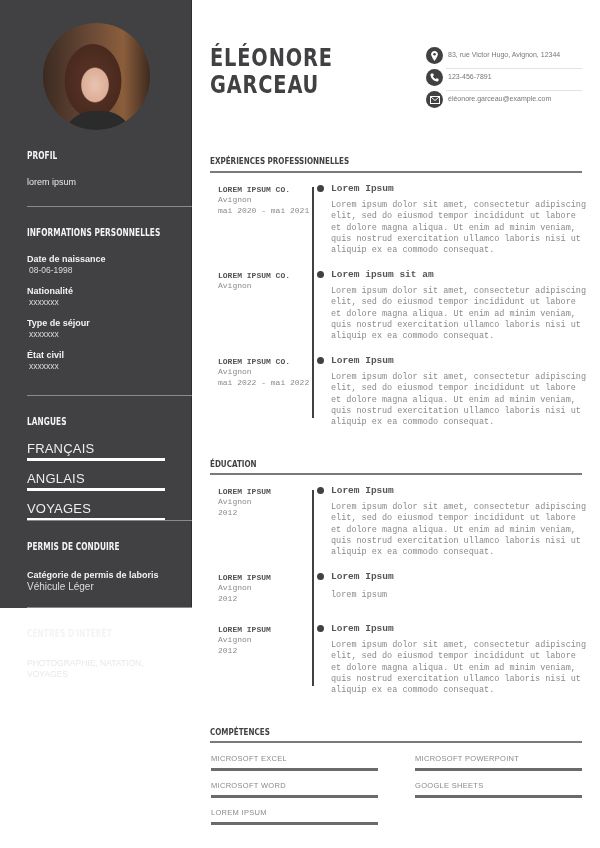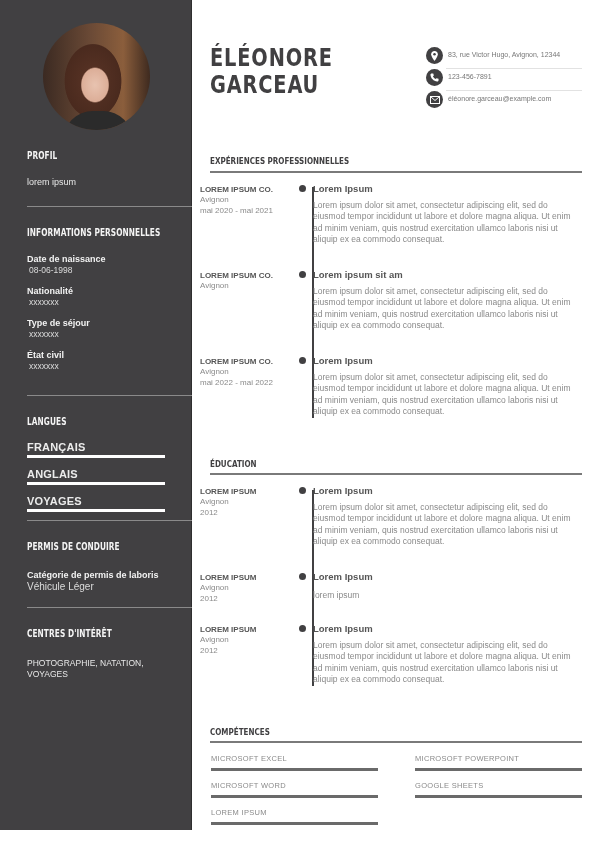--- a/index.html
+++ b/index.html
@@ -1,20 +1,20 @@
 <!DOCTYPE html>
 <html><head>
 <meta charset="utf-8">
 <style>
   * { box-sizing: border-box; margin: 0; padding: 0; }
   html, body { width: 600px; height: 848px; background: #ffffff; overflow: hidden; }
   body { position: relative; font-family: "Liberation Sans", sans-serif; color: #555; }
 
   .sidebar {
-    position: absolute; left: 0; top: 0; width: 192px; height: 830px;
+    position: absolute; left: 0; top: 0; width: 192px; height: 608px;
     background: #414042; border-right: 1px solid #2e2e2f;
   }
   .avatar {
     position: absolute; left: 43px; top: 23px; width: 107px; height: 107px; border-radius: 50%;
     background:
       radial-gradient(ellipse 24px 30px at 52px 62px, #e8c3b0 0%, #dcae98 55%, transparent 60%),
       radial-gradient(ellipse 40px 52px at 50px 58px, #5a3426 0%, #4a2a1e 70%, transparent 72%),
       linear-gradient(90deg, #3b2a22 0%, #6b4a36 45%, #8b5e3c 75%, #3e2a1f 100%);
     overflow: hidden;
   }
@@ -25,21 +25,21 @@
   .sb-section { position: absolute; left: 27px; width: 145px; }
   .sb-title {
     font-family: "DejaVu Sans Condensed", "DejaVu Sans", sans-serif; font-weight: bold;
     font-size: 10px; color: #f4f4f4; letter-spacing: 0.1px; transform: scaleX(0.82); transform-origin: left;
     white-space: nowrap;
   }
   .sb-divider { position: absolute; left: 27px; width: 165px; height: 1px; background: #8a8a8a; }
   .sb-text { font-size: 9px; color: #e8e8e8; }
   .info-label { font-size: 9px; color: #f2f2f2; font-weight: bold; }
   .info-value { font-size: 8.5px; color: #dcdcdc; margin-left: 2px; margin-top: 1px; }
-  .lang-label { font-size: 11px; color: #ececec; letter-spacing: 0.2px; font-weight: bold; }
+  .lang-label { font-size: 13px; color: #ececec; letter-spacing: 0.2px; }
   .lang-bar { height: 3px; background: #ffffff; width: 138px; margin-top: 2px; }
 
   .name {
     position: absolute; left: 210px; top: 44px;
     font-family: "DejaVu Sans Condensed", "DejaVu Sans", sans-serif; font-weight: bold;
     font-size: 25px; line-height: 27px; color: #414042; letter-spacing: 1px;
     transform: scaleX(0.86); transform-origin: left;
   }
   .contact { position: absolute; left: 426px; width: 156px; height: 19px; }
   .contact .ic {
@@ -49,21 +49,21 @@
   .contact .txt { position: absolute; left: 22px; top: 4px; font-size: 7px; color: #777; white-space: nowrap; }
   .contact .line { position: absolute; left: 20px; right: 0; top: 21px; height: 1px; background: #e2e2e2; }
 
   .sec-title {
     position: absolute; left: 210px;
     font-family: "DejaVu Sans Condensed", "DejaVu Sans", sans-serif; font-weight: bold;
     font-size: 9.5px; color: #414042; transform: scaleX(0.84); transform-origin: left; white-space: nowrap;
   }
   .sec-rule { position: absolute; left: 210px; width: 372px; height: 2px; background: #7a7a7a; }
 
-  .entry { position: absolute; left: 200px; width: 372px; }
+  .entry { position: absolute; left: 218px; width: 372px; font-family: Liberation Mono, monospace; }
   .entry .org { font-size: 8px; font-weight: bold; color: #555; }
   .entry .loc, .entry .date { font-size: 8px; color: #8a8a8a; line-height: 11px; }
   .entry .role { position: absolute; left: 113px; top: -2px; font-size: 9.5px; font-weight: bold; color: #555; }
   .entry .desc { position: absolute; left: 113px; top: 15px; width: 259px; font-size: 8.5px; line-height: 11.3px; color: #8a8a8a; }
   .dot { position: absolute; left: 99px; top: 0; width: 7px; height: 7px; border-radius: 50%; background: #414042; }
   .timeline { position: absolute; left: 312px; width: 1.5px; background: #414042; }
 
   .skill { position: absolute; width: 167px; }
   .skill .lbl { font-size: 7.5px; color: #8a8a8a; letter-spacing: 0.3px; }
   .skill .bar { height: 3px; background: #6a6a6a; margin-top: 5px; }

